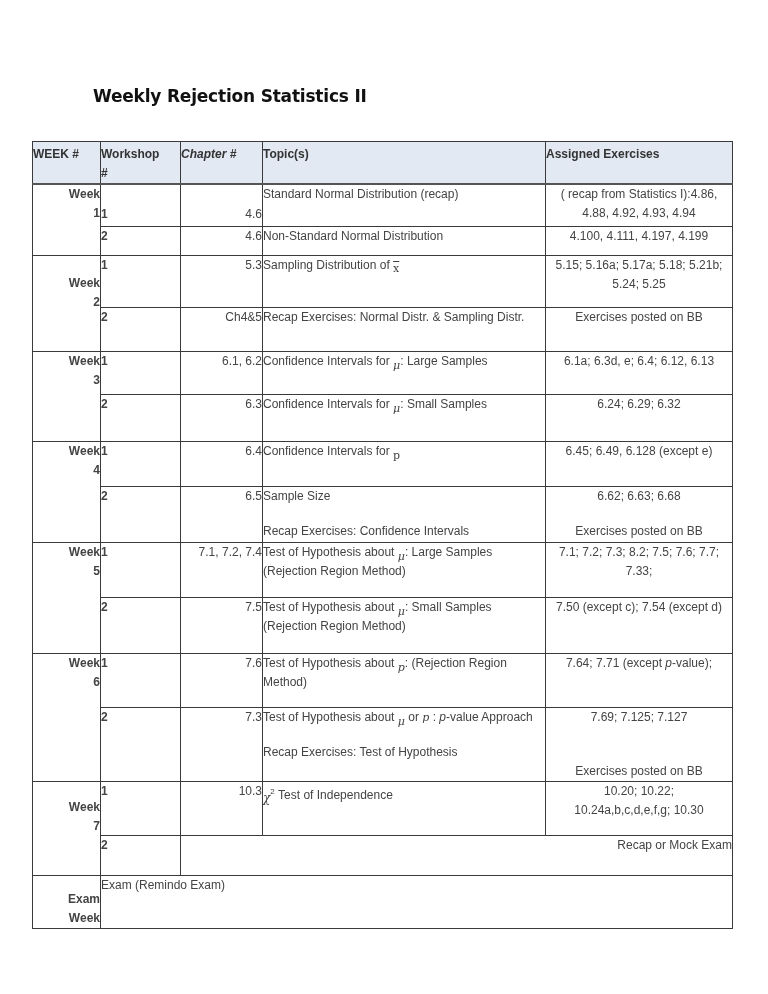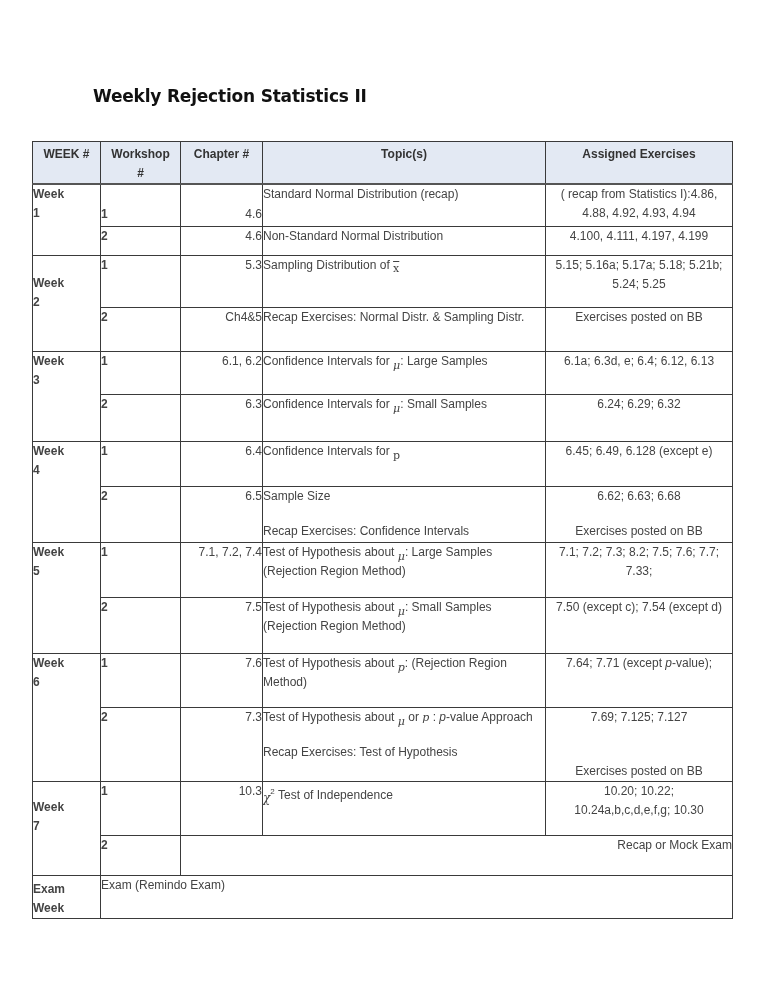--- a/index.html
+++ b/index.html
@@ -1,26 +1,26 @@
 <!DOCTYPE html>
 <html><head>
   <meta charset="utf-8">
   <style>
     html, body { margin: 0; padding: 0; background: #ffffff; }
     body { width: 768px; height: 994px; position: relative; overflow: hidden; font-family: "Liberation Sans", sans-serif; color: #333; }
     .title { position: absolute; left: 93px; top: 86px; font-family: "DejaVu Sans", sans-serif; font-weight: bold; font-size: 17px; color: #111; letter-spacing: -0.2px; }
     table.plan { position: absolute; left: 32px; top: 141px; width: 700px; border-collapse: collapse; table-layout: fixed; }
     table.plan td, table.plan th { border: 1px solid #3a3a3a; vertical-align: top; padding: 0; font-size: 12px; line-height: 19px; color: #444; }
-    table.plan th { background: #e3e9f3; font-weight: bold; color: #333; text-align: center; height: 33px; padding-top: 3px; border-bottom: 2px solid #555; }
+    table.plan th { background: #e3e9f3; font-weight: bold; color: #333; text-align: left; height: 33px; padding-top: 3px; border-bottom: 2px solid #555; }
     th.h-week { font-size: 10.5px; }
     th.h-ws { font-size: 10.5px; line-height: 16px; }
-    th.h-ch { font-size: 12.5px; }
+    th.h-ch { font-size: 12.5px; font-style: italic; }
     th.h-topic { font-size: 12.5px; margin-top: 16px; }
     th.h-ex { font-size: 10.5px; }
-    td.week { text-align: left; vertical-align: middle; font-weight: bold; font-size: 16px; line-height: 19px; color: #333; margin-top: 20px; }
+    td.week { text-align: right; vertical-align: middle; font-weight: bold; font-size: 16px; line-height: 19px; color: #333; margin-top: 20px; }
     td.ws { font-weight: bold; font-size: 15px; color: #333; padding-left: 6px; padding-top: 2px; }
     td.ch { padding-left: 7px; padding-top: 4px; text-align: right; }
     td.topic { padding-left: 8px; padding-top: 4px; padding-right: 6px; }
     td.ex { padding-left: 8px; padding-top: 4px; padding-right: 4px; text-align: center; }
     td.exam-label { border-bottom: none; }
     td.exam-content { font-weight: normal; font-size: 12px; padding-left: 7px; padding-top: 3px; color: #333; border-bottom: none; margin-left: 48px; }
     .sym { font-family: "DejaVu Serif", serif; font-style: italic; font-size: 11px; position: relative; top: 4px; }
     .sym-up { font-family: "DejaVu Serif", serif; font-size: 11px; position: relative; top: 4px; }
     .xbar { font-family: "DejaVu Serif", serif; font-size: 11px; text-decoration: overline; position: relative; top: 3px; }
     .chi { font-family: "DejaVu Serif", serif; font-style: italic; font-size: 12px; position: relative; top: 3px; }
@@ -161,17 +161,17 @@
           <div>10.20; 10.22;</div>
           <div>10.24a,b,c,d,e,f,g; 10.30</div>
         </td>
     </tr>
     <tr style="height:40px">
       <td class="ws">2</td>
       <td class="ch" colspan="3">Recap or Mock Exam</td>
     </tr>
 
     <tr style="height:40px">
-      <td class="week exam-label" style="vertical-align:top;padding-top:4px"><span>Exam</span><br><span>Week</span></td>
+      <td class="week exam-label" style="vertical-align:top;padding-top:14px"><span>Exam</span><br><span>Week</span></td>
       <td class="exam-content" colspan="4">Exam (Remindo Exam)</td>
     </tr>
   </tbody>
 </table>
 
 </body></html>

